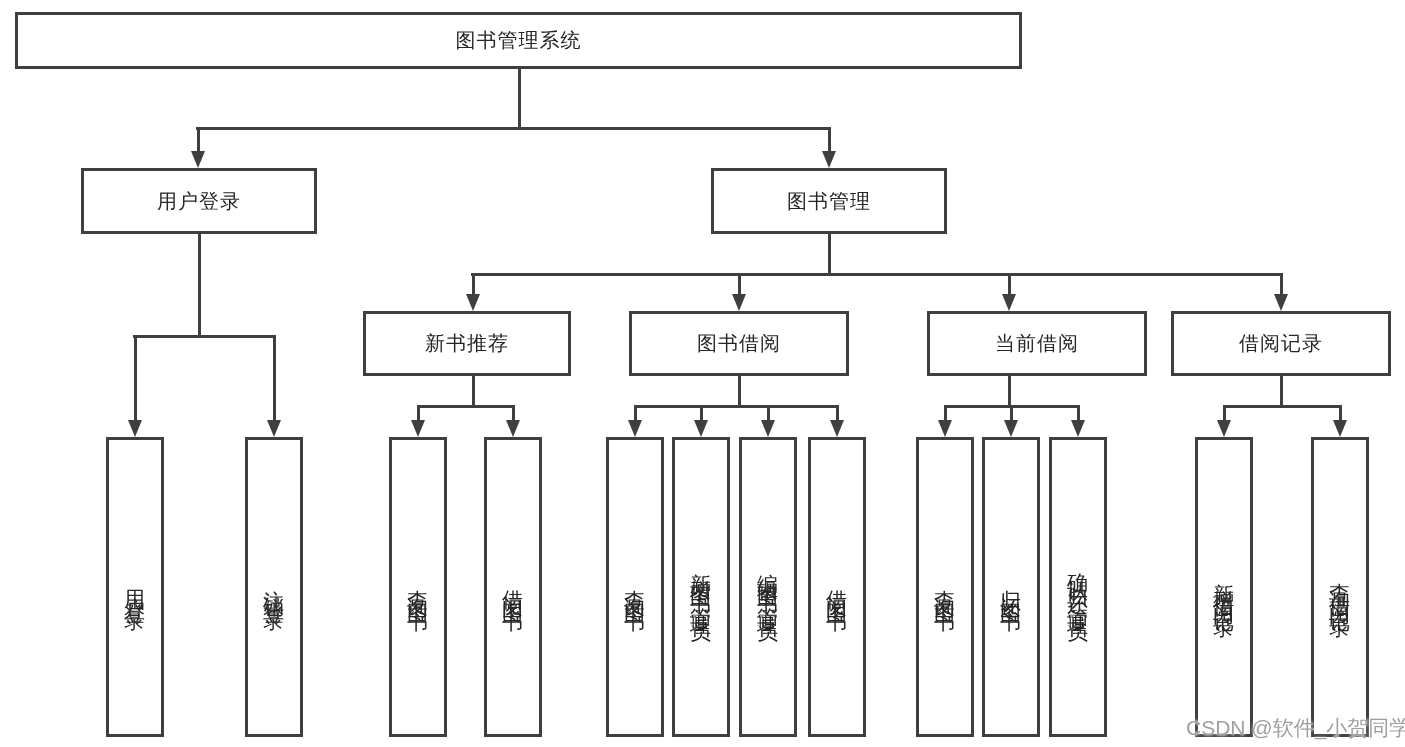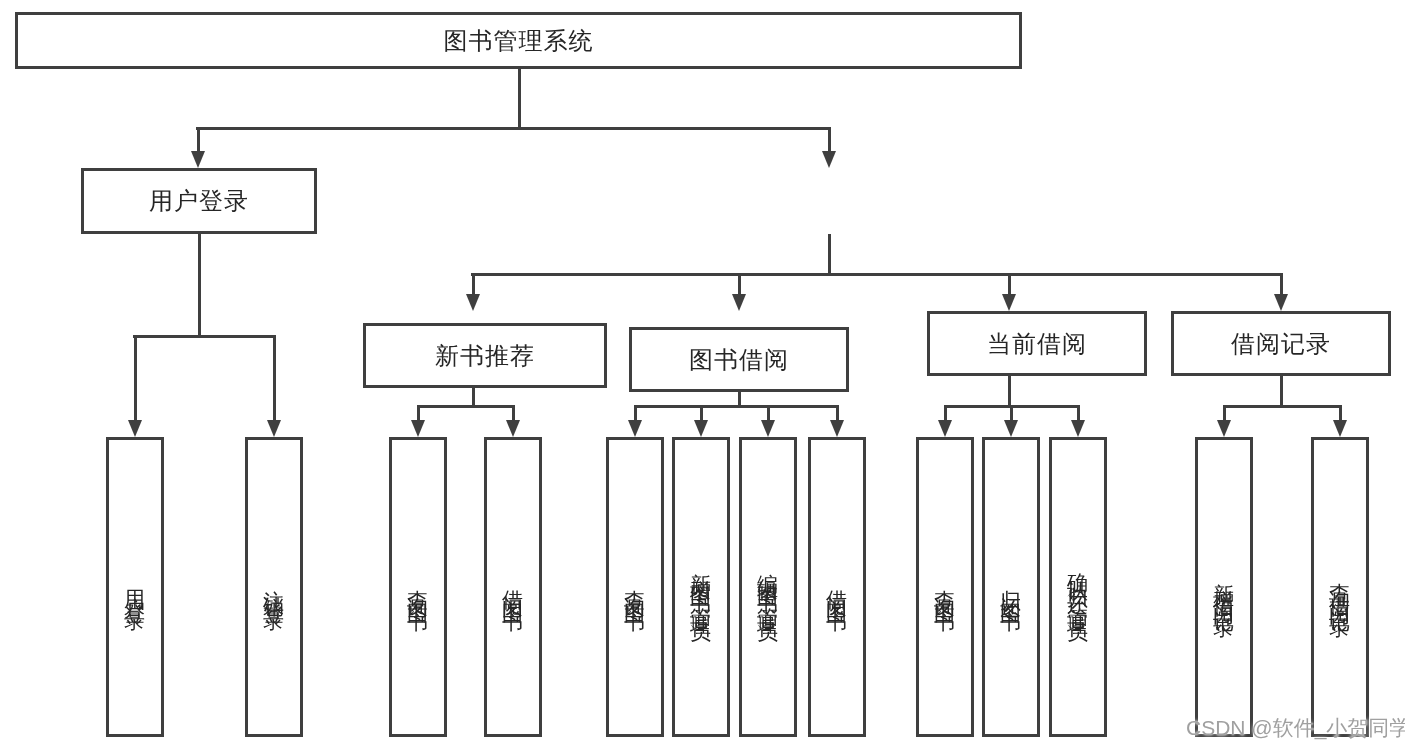--- a/index.html
+++ b/index.html
@@ -12,21 +12,21 @@
   body{font-family:"Liberation Sans","DejaVu Sans",sans-serif;}
   #canvas{
     position:relative;width:1405px;height:747px;background:var(--bg);
     overflow:hidden;
   }
   
   .hbox{
     position:absolute;box-sizing:border-box;
     border:3px solid var(--line);background:#fff;
     display:flex;align-items:center;justify-content:center;
-    color:var(--text);font-size:24px;letter-spacing:1px;
+    color:var(--text);font-size:20px;letter-spacing:1px;
     z-index:2;
   }
   .vbox{
     position:absolute;box-sizing:border-box;
     border:3px solid var(--line);background:#fff;
     display:flex;align-items:center;justify-content:center;
     color:var(--text);z-index:2;
   }
   .vbox .vtext{
     writing-mode:vertical-rl;text-orientation:mixed;
@@ -60,43 +60,46 @@
   <div class="vline" style="left:518px;top:68px;height:60px;"></div>
   <div class="hline" style="left:196px;top:127px;width:634px;"></div>
   <div class="vline" style="left:197px;top:127px;height:25px;"></div>
   <div class="arrow" style="left:191px;top:151px;"></div>
   <div class="vline" style="left:828px;top:127px;height:25px;"></div>
   <div class="arrow" style="left:822px;top:151px;"></div>
 
   <div class="hbox" style="left:81px;top:168px;width:236px;height:66px;">
     <span>用户登录</span>
   </div>
+  <div class="hbox" style="left:711px;top:168px;width:236px;height:66px;">
+    <span>图书管理</span>
+  </div>
 
   <div class="vline" style="left:198px;top:234px;height:104px;"></div>
   <div class="hline" style="left:133px;top:335px;width:142px;"></div>
   <div class="vline" style="left:134px;top:335px;height:86px;"></div>
   <div class="arrow" style="left:128px;top:420px;"></div>
   <div class="vline" style="left:273px;top:335px;height:86px;"></div>
   <div class="arrow" style="left:267px;top:420px;"></div>
 
   <div class="vline" style="left:828px;top:234px;height:41px;"></div>
   <div class="hline" style="left:471px;top:273px;width:811px;"></div>
   <div class="vline" style="left:472px;top:273px;height:23px;"></div>
   <div class="arrow" style="left:466px;top:294px;"></div>
   <div class="vline" style="left:738px;top:273px;height:23px;"></div>
   <div class="arrow" style="left:732px;top:294px;"></div>
   <div class="vline" style="left:1008px;top:273px;height:23px;"></div>
   <div class="arrow" style="left:1002px;top:294px;"></div>
   <div class="vline" style="left:1280px;top:273px;height:23px;"></div>
   <div class="arrow" style="left:1274px;top:294px;"></div>
 
-  <div class="hbox" style="left:363px;top:311px;width:244px;height:65px;margin-top:12px;">
+  <div class="hbox" style="left:363px;top:311px;width:208px;height:65px;">
     <span>新书推荐</span>
   </div>
-  <div class="hbox" style="left:629px;top:327px;width:220px;height:65px;">
+  <div class="hbox" style="left:629px;top:311px;width:220px;height:65px;">
     <span>图书借阅</span>
   </div>
   <div class="hbox" style="left:899px;top:311px;width:220px;height:65px;margin-left:28px;">
     <span>当前借阅</span>
   </div>
   <div class="hbox" style="left:1171px;top:311px;width:220px;height:65px;justify-content:center;">
     <span>借阅记录</span>
   </div>
 
   <div class="vline" style="left:472px;top:376px;height:31px;"></div>

